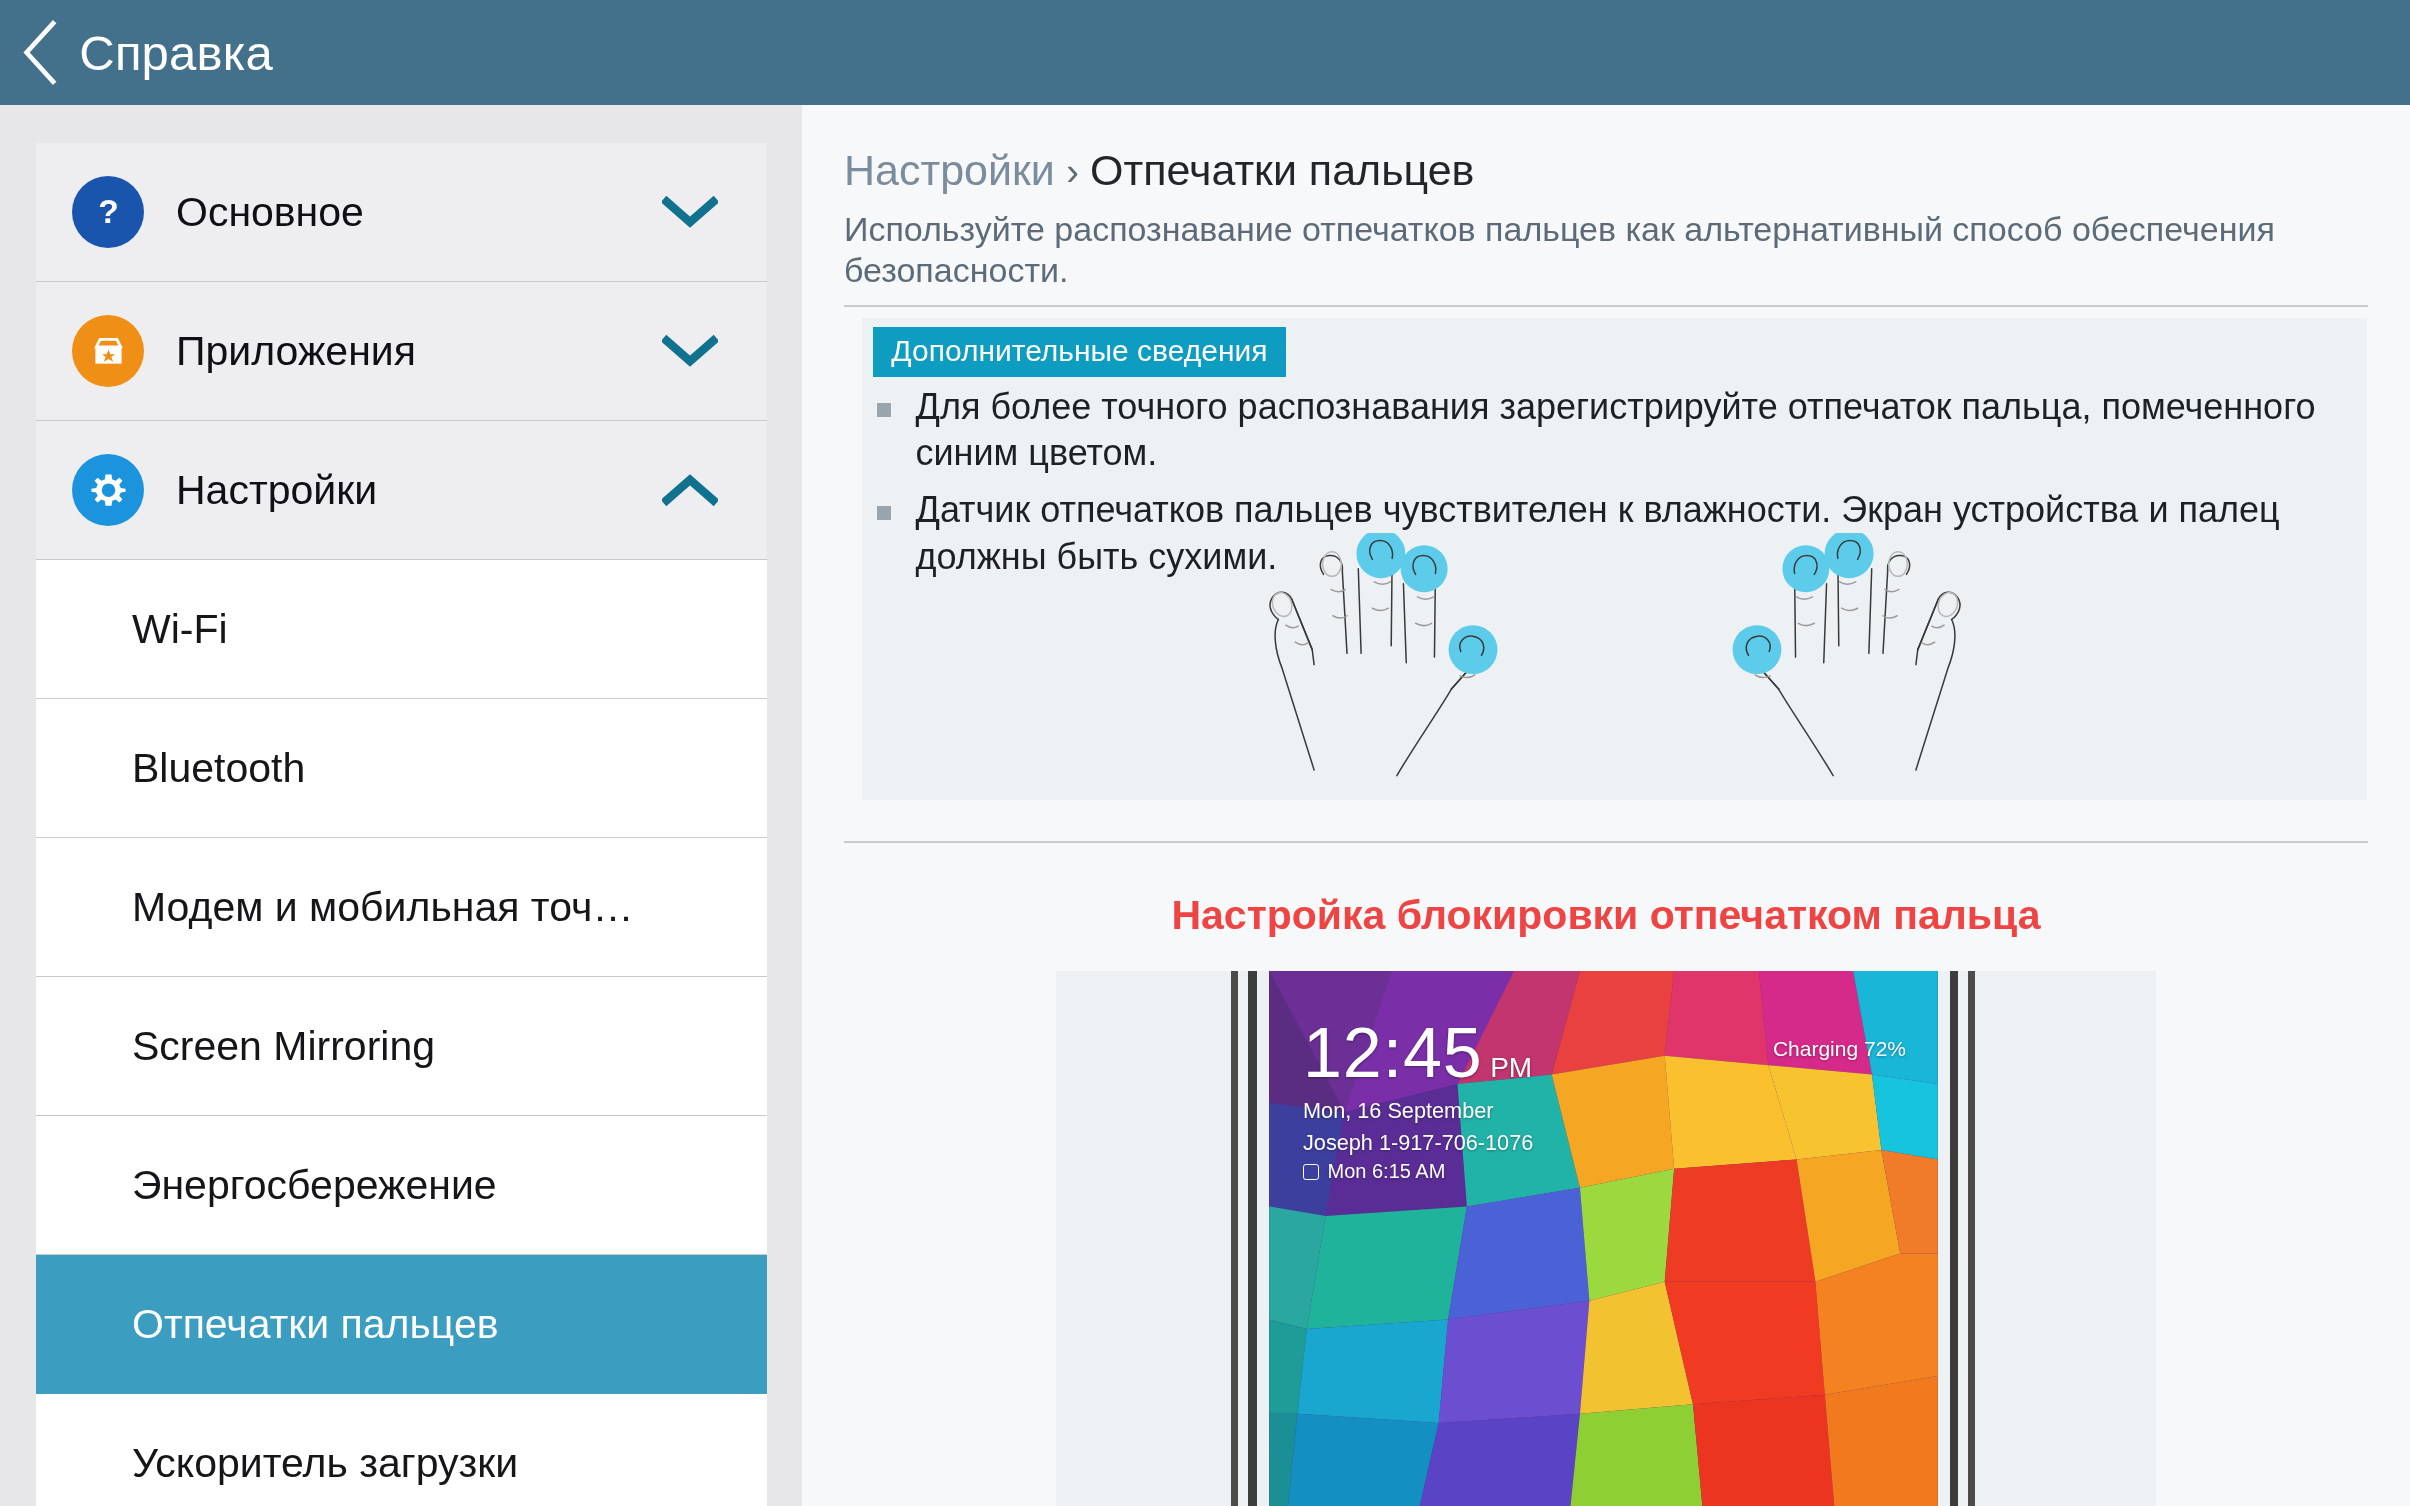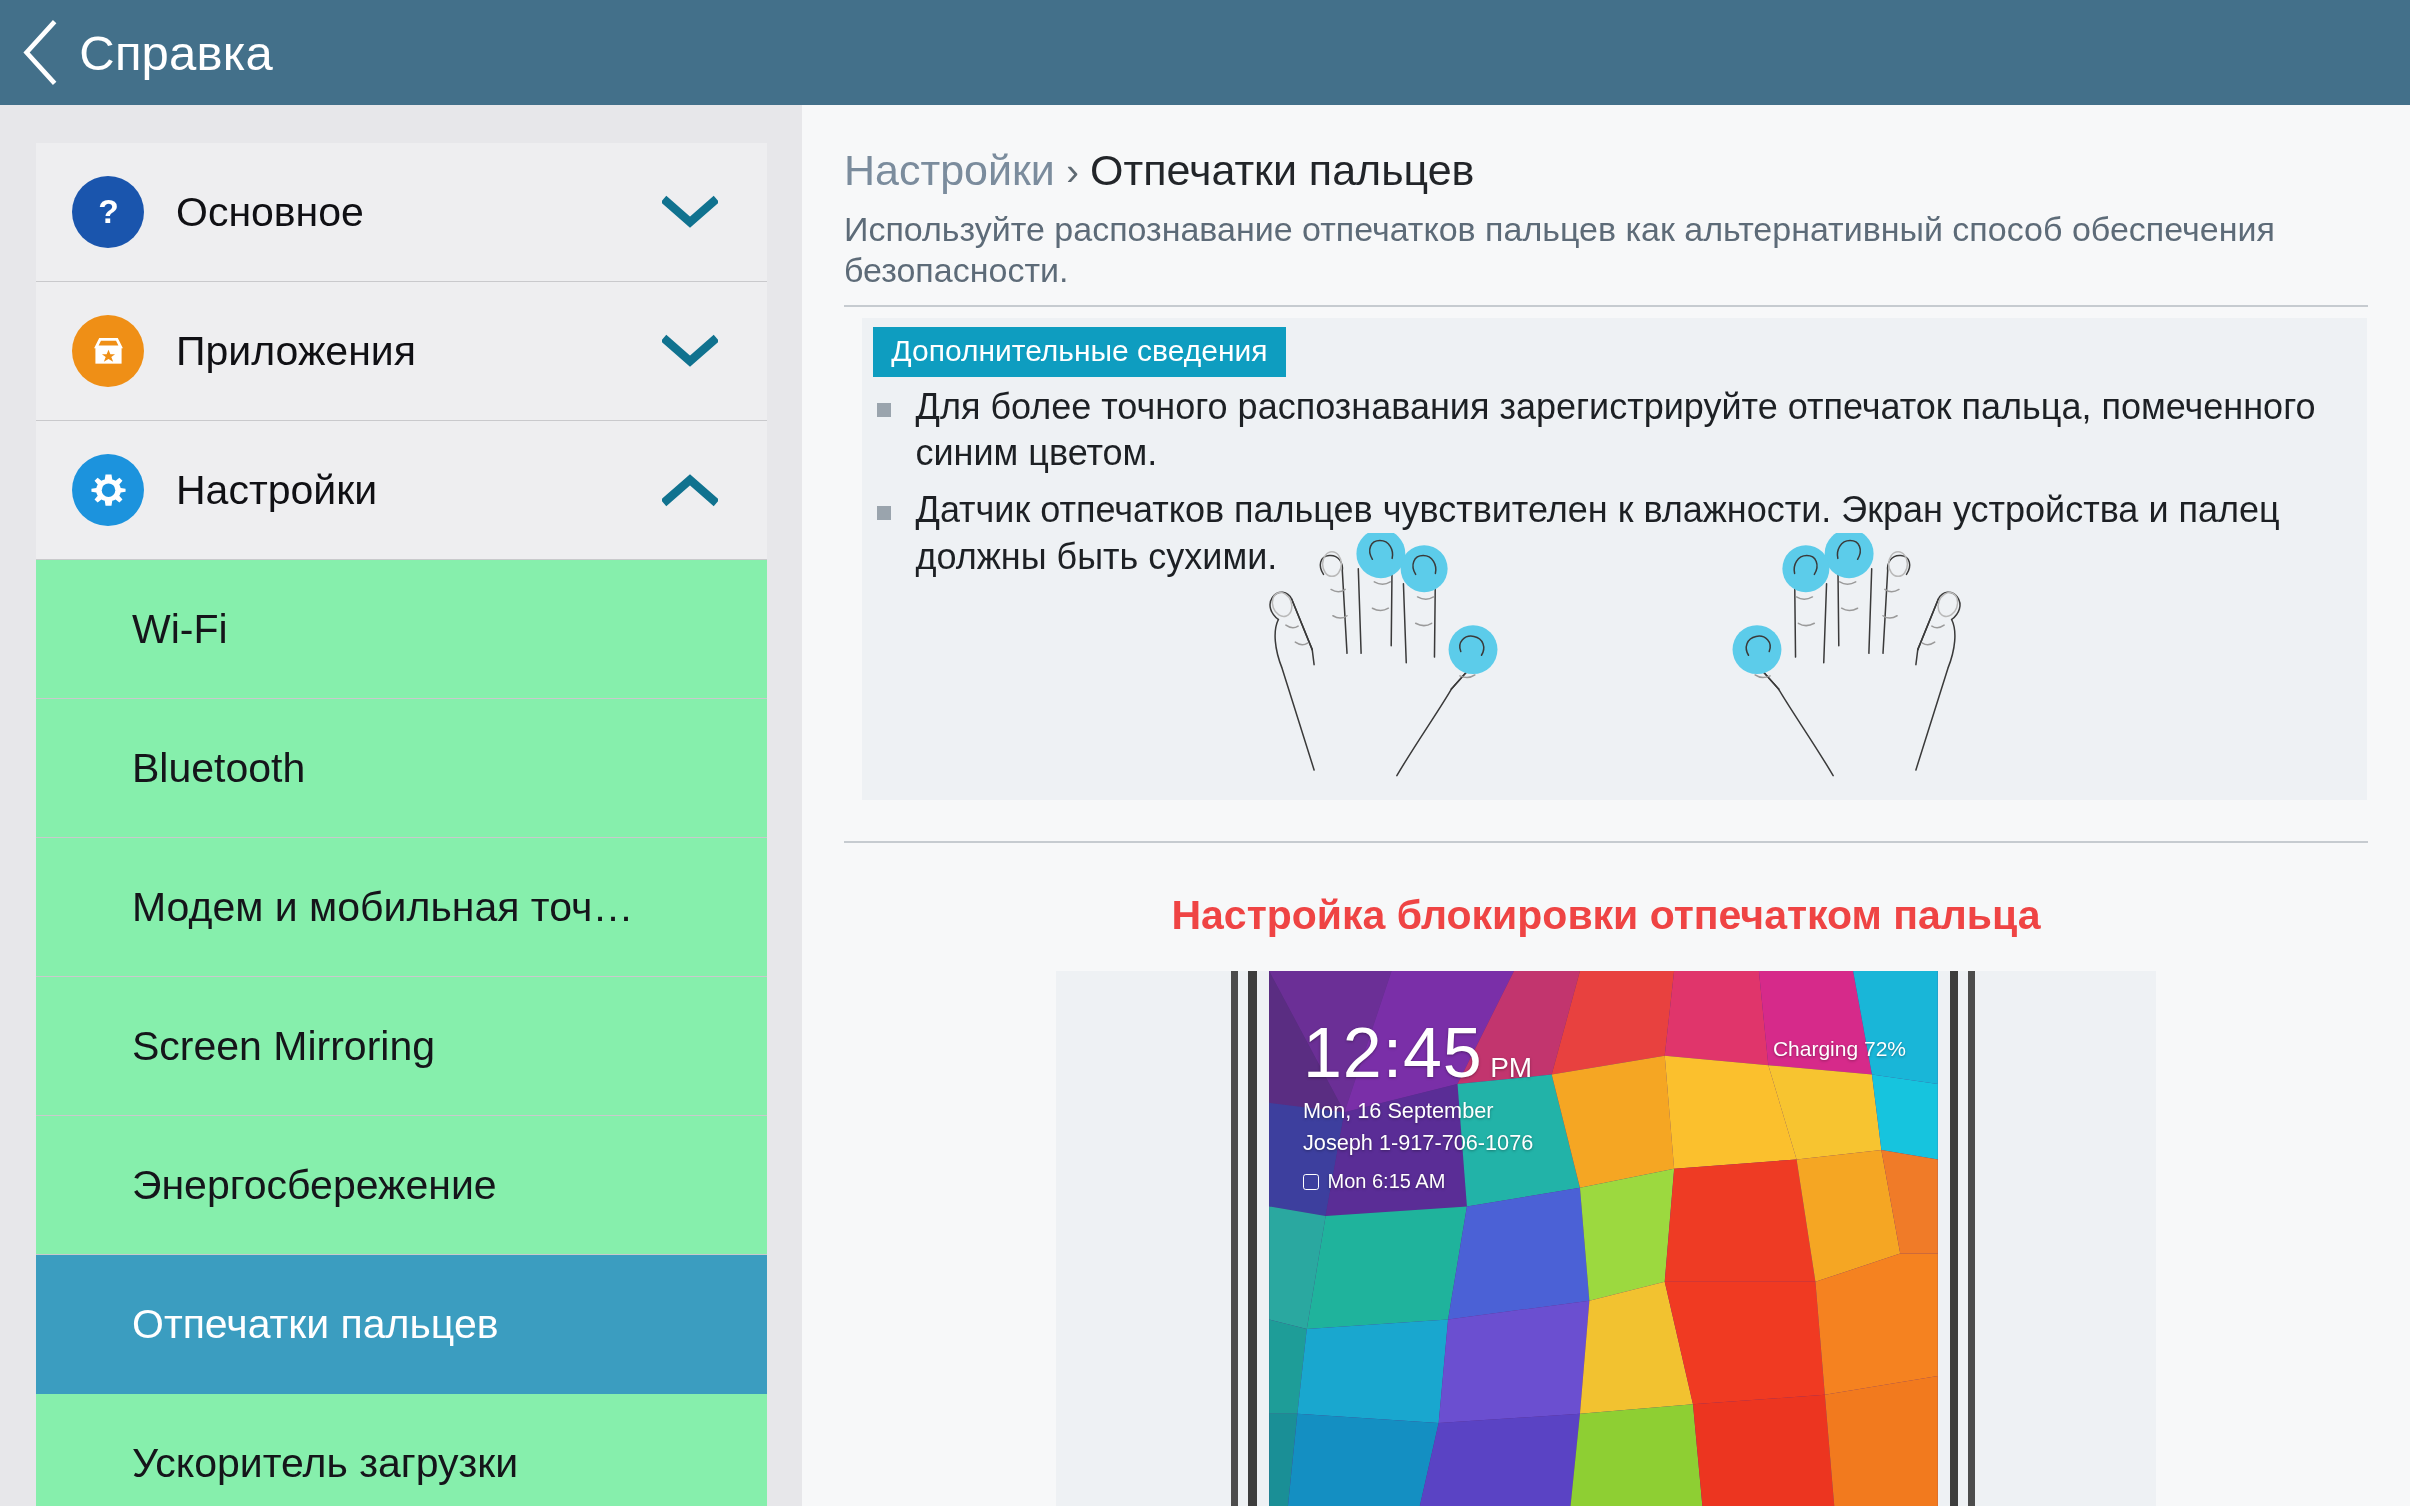--- a/index.html
+++ b/index.html
@@ -80,21 +80,21 @@
   .chev {
     position: absolute; right: 49px; top: 50%;
     transform: translateY(-50%);
     width: 56px; height: 34px;
   }
 
   
   .sub-item {
     position: relative;
     height: 139px;
-    background: #86efac;
+    background: #ffffff;
     border-bottom: 1.9px solid #c9c9cc;
     display: flex; align-items: center;
     cursor: pointer;
   }
   .sub-item.selected {
     background: #3b9dc0;
     border-bottom-color: #3b9dc0;
   }
   .sub-label {
     margin-left: 96px;
@@ -220,21 +220,21 @@
     color: #ffffff;
     text-shadow: 0 0.9px 2.8px rgba(0,0,0,0.35);
   }
   .lock-time {
     font-size: 70px; font-weight: 300; line-height: 0.95;
     letter-spacing: 0.9px;
   }
   .lock-time .ampm { font-size: 28px; font-weight: 400; margin-left: 7.5px; letter-spacing: 0; }
   .lock-date { font-size: 21.7px; margin-top: 11.3px; }
   .lock-contact { font-size: 21.7px; margin-top: 6.6px; }
-  .lock-alarm { font-size: 20px; margin-top: 14px; display: flex; align-items: center; }
+  .lock-alarm { font-size: 20px; margin-top: 4px; display: flex; align-items: center; }
   .alarm-ico {
     display: inline-block; width: 16px; height: 16px;
     border: 1.9px solid #ffffff; border-radius: 2.8px;
     margin-right: 8.5px;
   }
   .lock-charge {
     position: absolute; right: 32px; top: 66px;
     color: #ffffff; font-size: 21px;
     text-shadow: 0 0.9px 2.8px rgba(0,0,0,0.35);
   }

